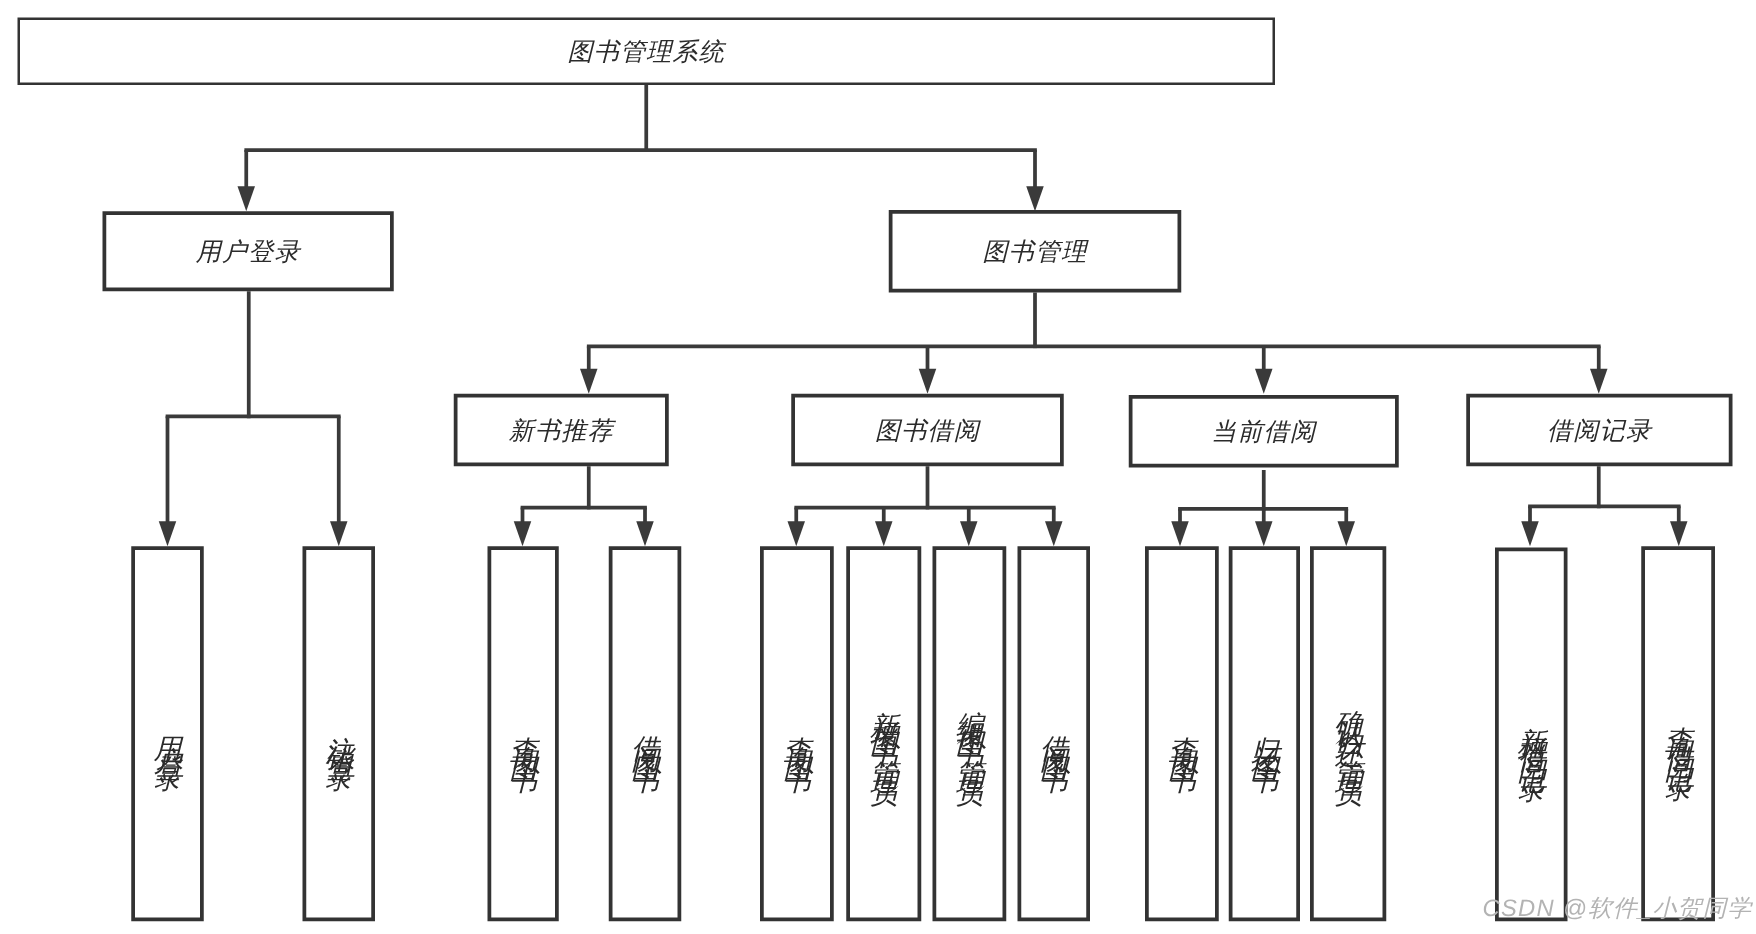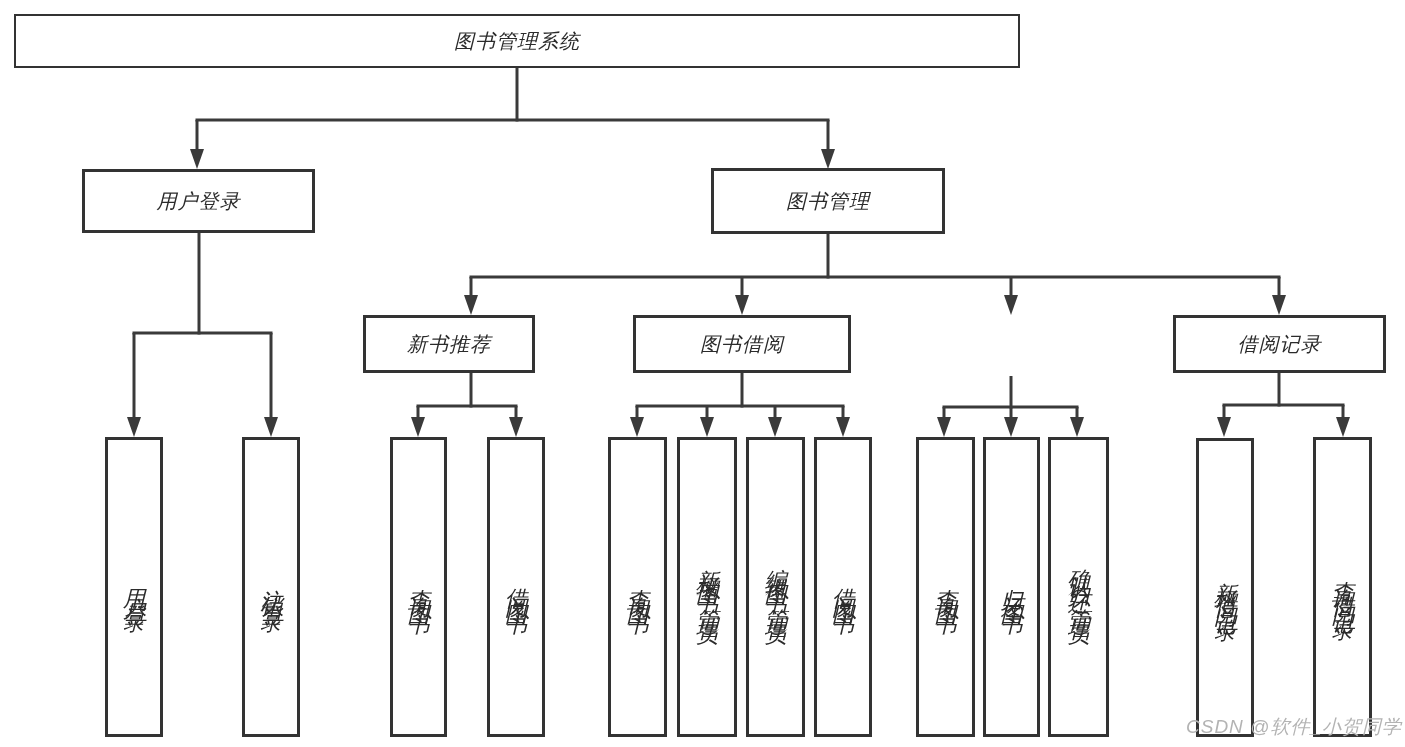--- a/index.html
+++ b/index.html
@@ -131,20 +131,23 @@
   <div class="box" style="left:711px;top:168px;width:234px;height:66px">
     <span class="hlabel">图书管理</span>
   </div>
 
   <div class="box" style="left:363px;top:315px;width:172px;height:58px">
     <span class="hlabel">新书推荐</span>
   </div>
   <div class="box" style="left:633px;top:315px;width:218px;height:58px">
     <span class="hlabel">图书借阅</span>
   </div>
+  <div class="box" style="left:903px;top:316px;width:216px;height:58px">
+    <span class="hlabel">当前借阅</span>
+  </div>
   <div class="box" style="left:1173px;top:315px;width:213px;height:58px">
     <span class="hlabel">借阅记录</span>
   </div>
 
   <div class="box" style="left:105px;top:437px;width:58px;height:300px">
     <span class="vlabel">用户登录</span>
   </div>
   <div class="box" style="left:242px;top:437px;width:58px;height:300px">
     <span class="vlabel">注销登录</span>
   </div>

